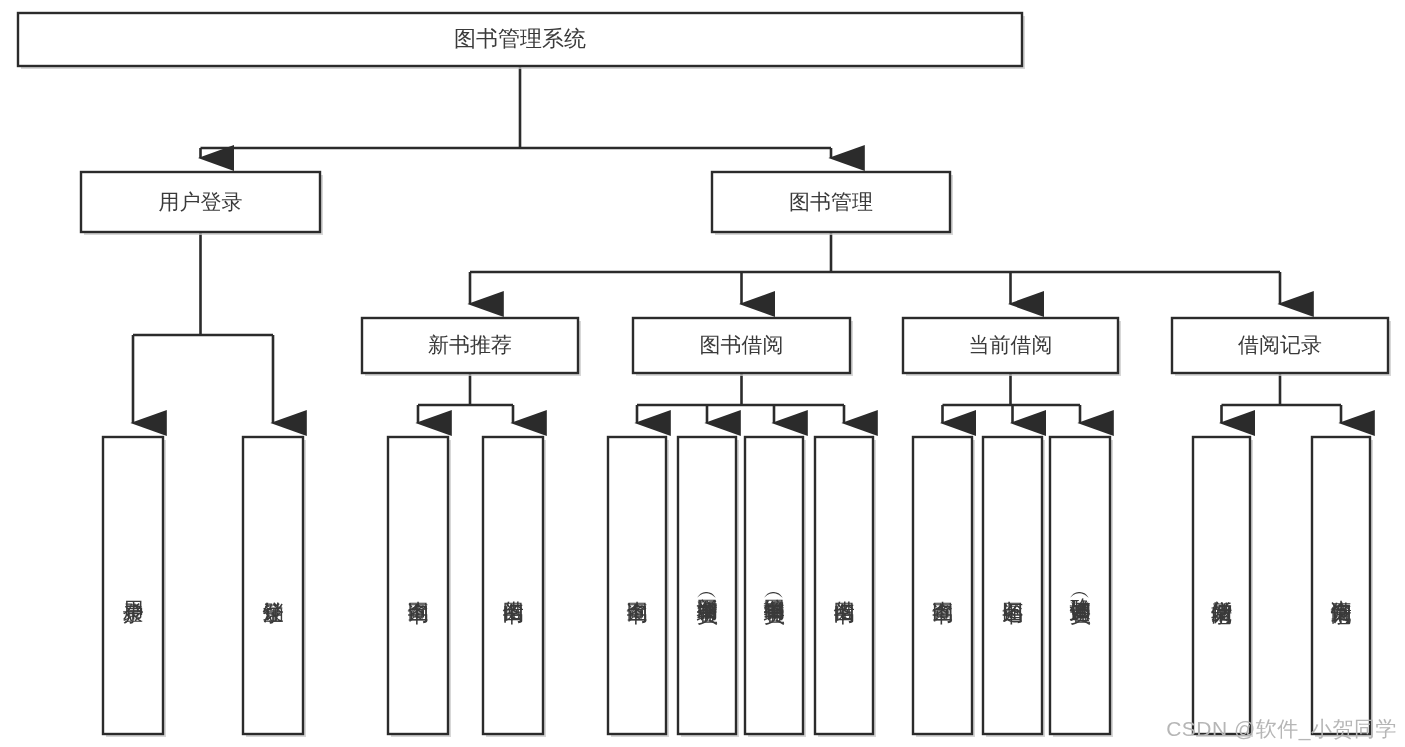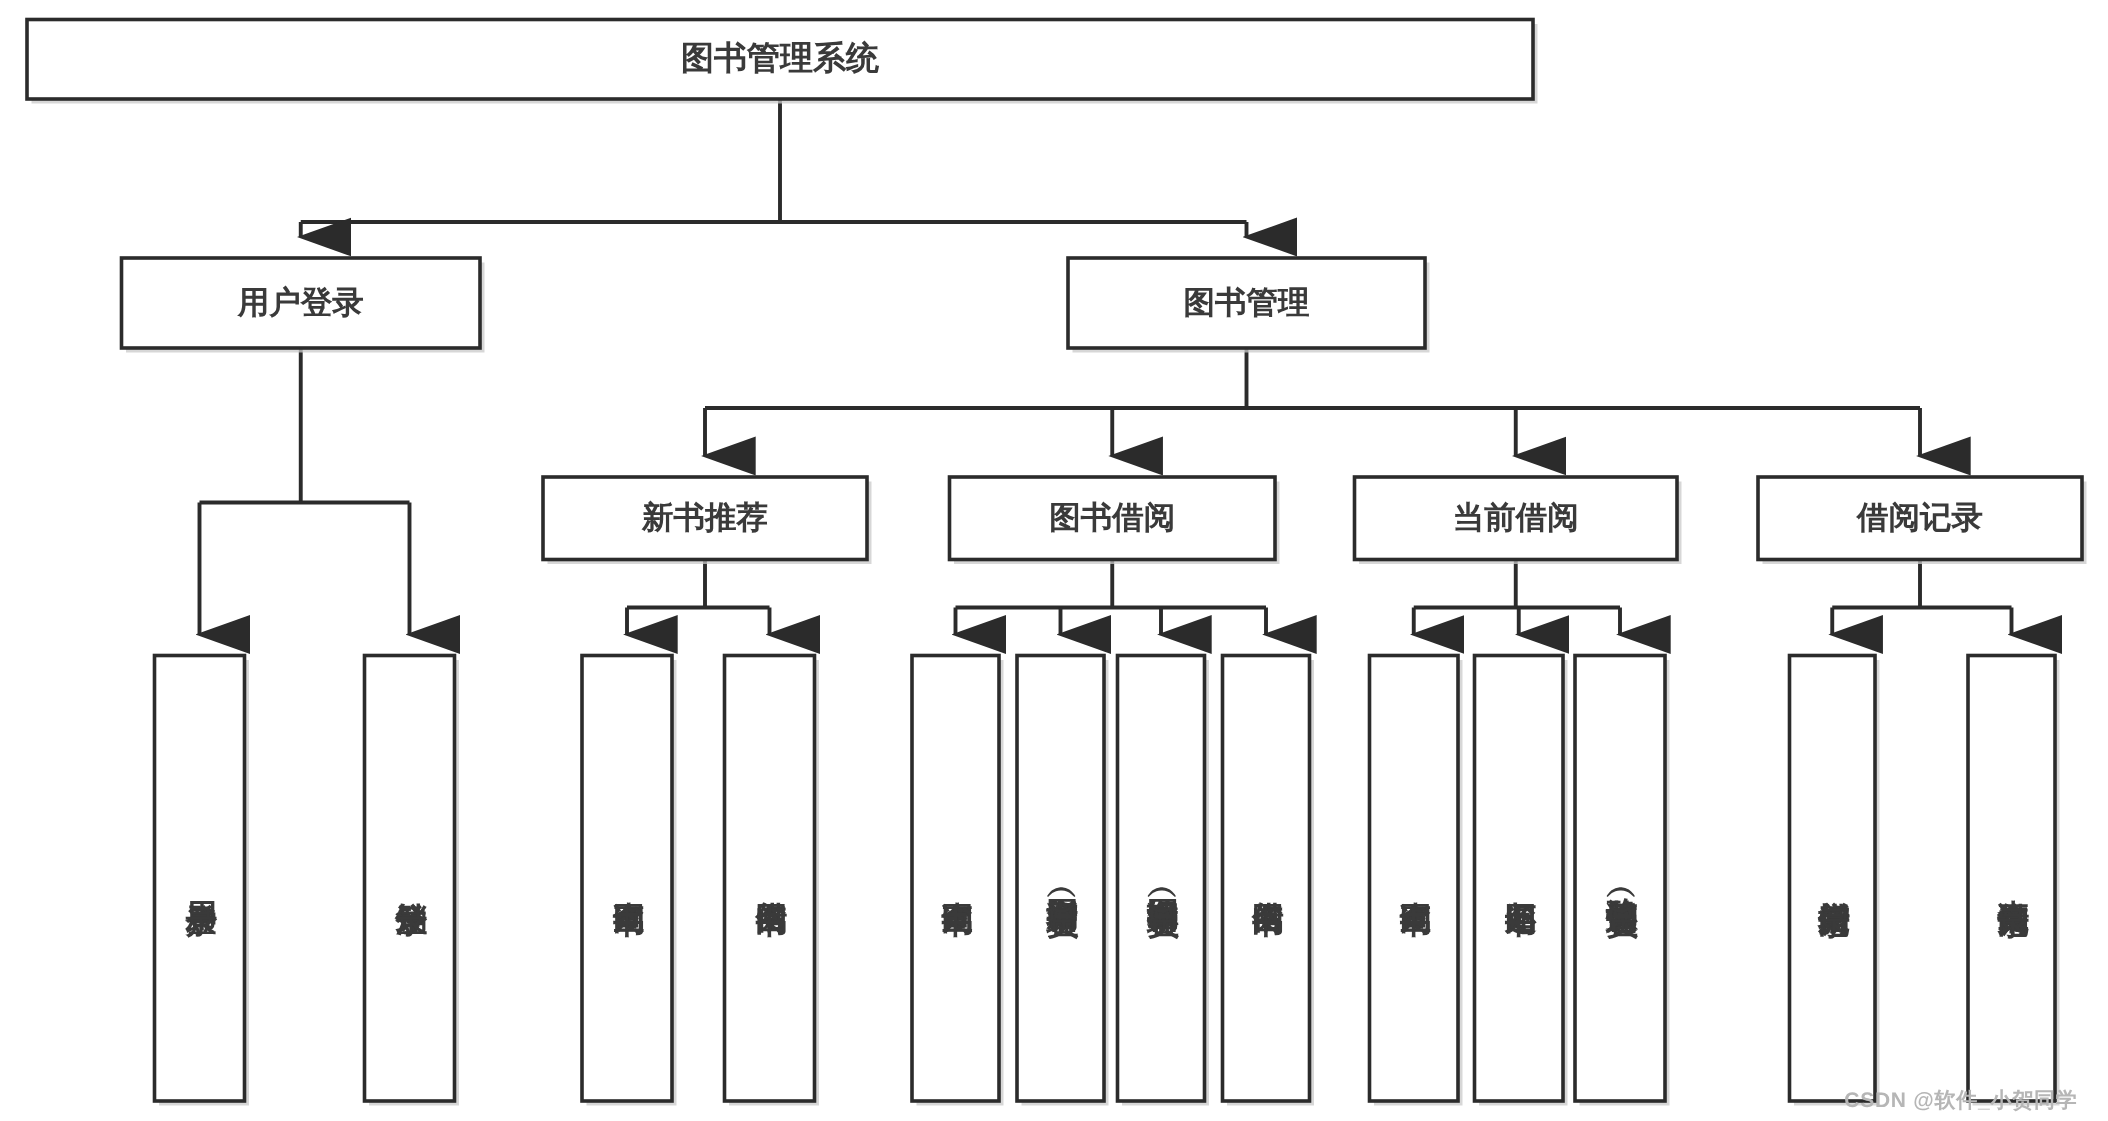--- a/index.html
+++ b/index.html
@@ -10,21 +10,20 @@
   body {
     width: 1405px;
     height: 747px;
     font-family: "Liberation Sans", "DejaVu Sans", sans-serif;
     overflow: hidden;
   }
   #diagram-root {
     position: relative;
     width: 1405px;
     height: 747px;
-    font-weight: bold;
   }
   svg#tree-svg {
     position: absolute;
     top: 0;
     left: 0;
     width: 1405px;
     height: 747px;
     display: block;
   }
   .node-box {
@@ -66,24 +65,24 @@
     font-size: 21px;
     line-height: 1.08;
     writing-mode: vertical-rl;
     text-orientation: upright;
     letter-spacing: 1px;
     white-space: nowrap;
     pointer-events: none;
   }
   .watermark {
     position: absolute;
-    right: 20px;
+    right: 8px;
     bottom: 4px;
     color: #b6b6b6;
-    font-size: 14px;
+    font-size: 21px;
     font-family: "Liberation Sans", "DejaVu Sans", sans-serif;
     letter-spacing: 0.5px;
     user-select: none;
   }
 </style>
 </head>
 <body>
 
 <div id="diagram-root">
   <svg id="tree-svg" viewBox="0 0 1405 747">

